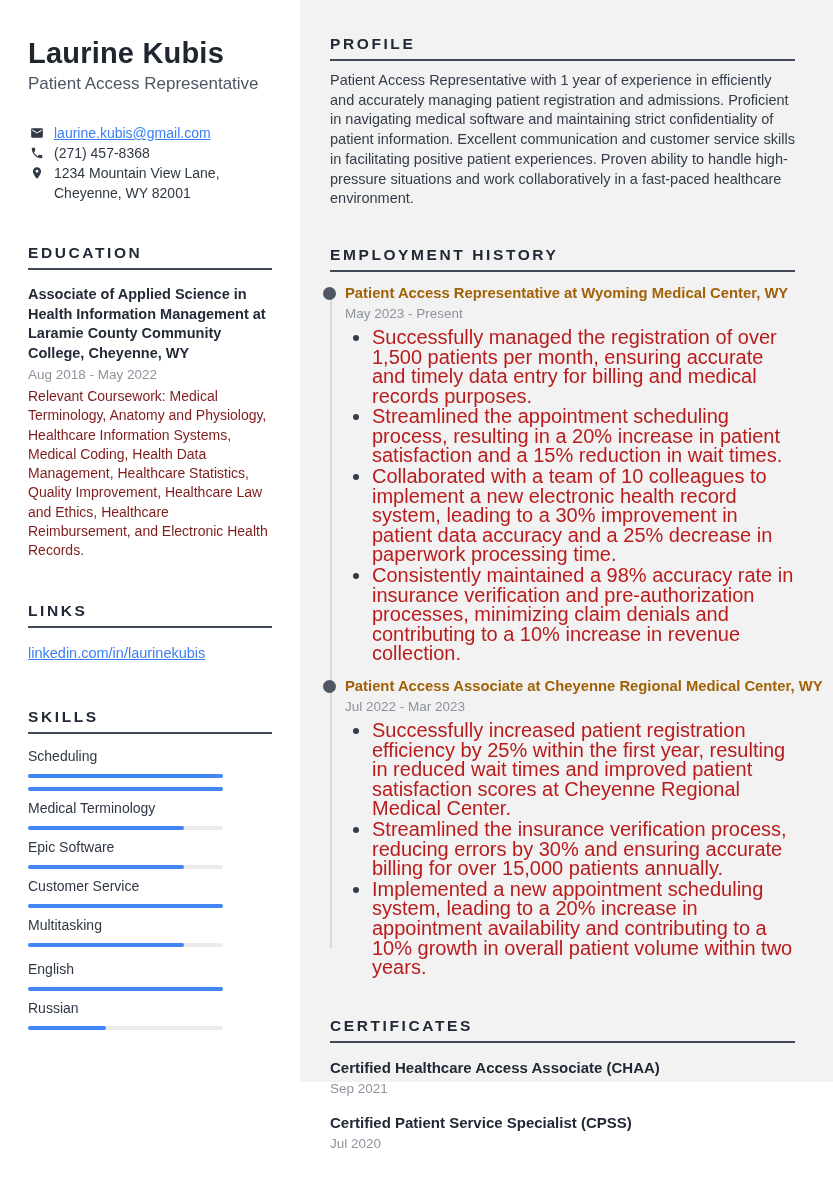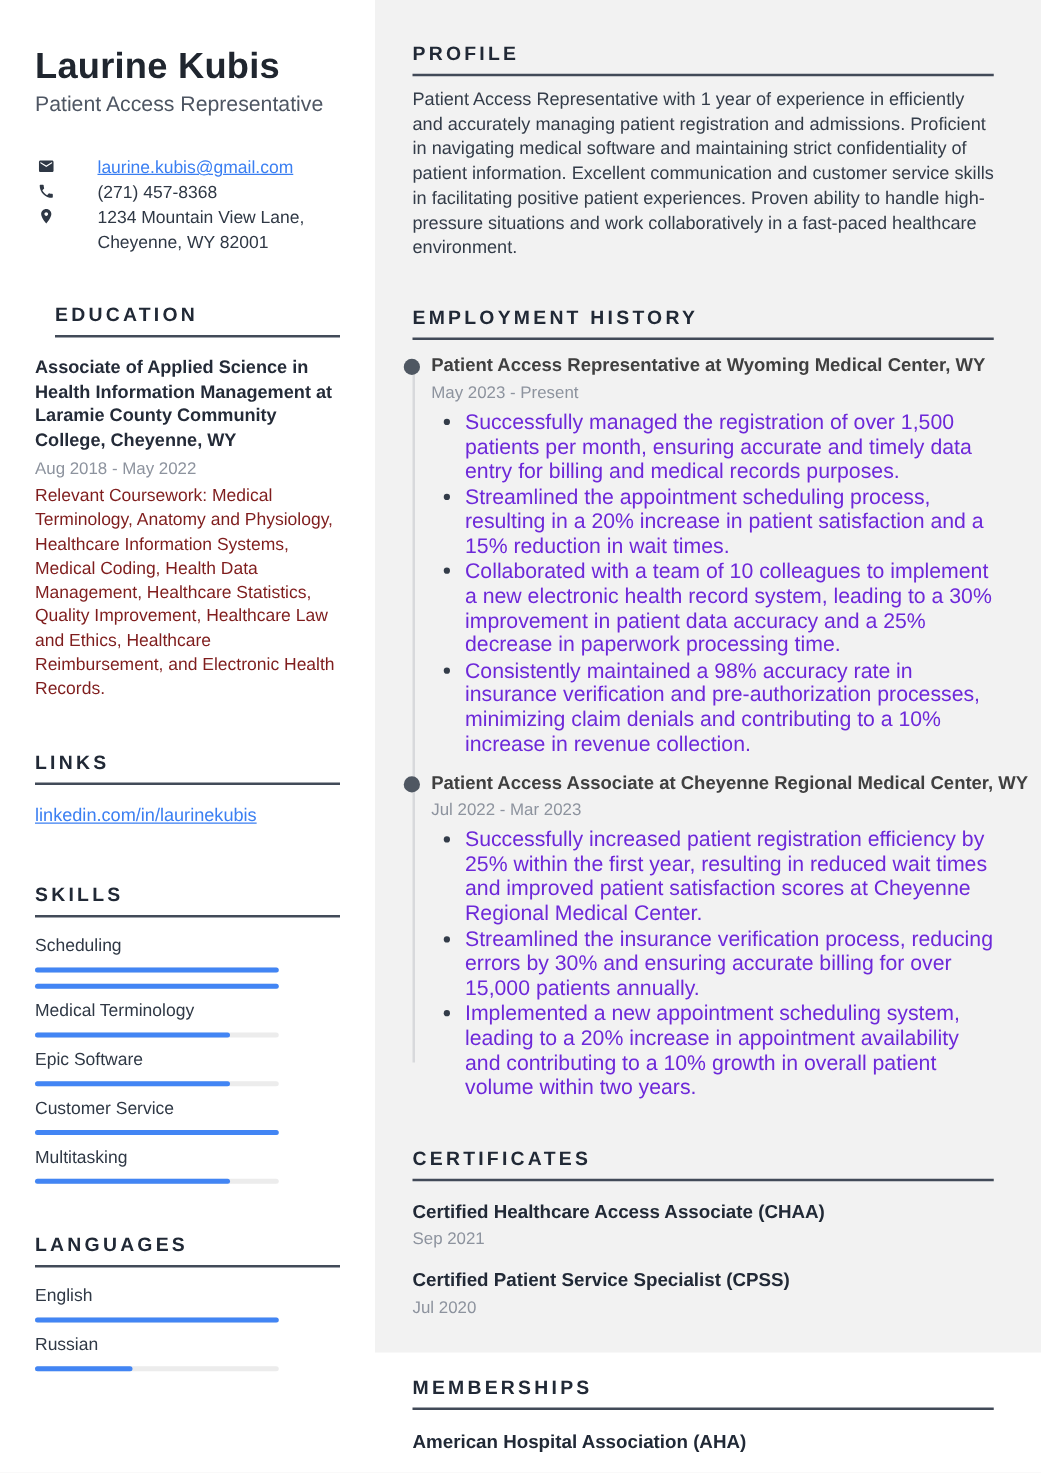--- a/index.html
+++ b/index.html
@@ -27,47 +27,47 @@
     font-size: 15.5px; font-weight: bold; letter-spacing: 2.6px;
     color: #212936; line-height: 16px;
     padding-bottom: 7px; border-bottom: 2px solid #424a58;
   }
   .muted { color: #8d939e; }
   a.link { color: #3b7ff2; text-decoration: underline; cursor: pointer; }
   
   .name { font-size: 29px; line-height: 35px; font-weight: bold; color: #20262f; letter-spacing: 0.2px; }
   .subtitle { font-size: 17px; line-height: 24px; color: #4e5663; margin-top: 1px; }
   .contact { list-style: none; margin-top: 27px; }
-  .contact li { display: flex; align-items: flex-start; font-size: 14px; line-height: 20px; color: #2f3845; gap: 24px; }
+  .contact li { display: flex; align-items: flex-start; font-size: 14px; line-height: 20px; color: #2f3845; }
   .contact .cicon { width: 14px; height: 14px; margin: 3px 10px 0 2px; flex: 0 0 14px; fill: #2f3845; }
   
-  .side-sec-education .sec-heading { margin-top: 42px; margin-left: 16px; }
+  .side-sec-education .sec-heading { margin-top: 42px; }
   .degree { margin-top: 15px; font-size: 14.5px; line-height: 19.5px; font-weight: bold; color: #242b38; }
   .edu-date { margin-top: 2px; font-size: 13.5px; line-height: 19px; }
   .coursework { margin-top: 3px; font-size: 14px; line-height: 19.3px; color: #7f1d1d; }
   .side-sec-links .sec-heading { margin-top: 42px; }
   .side-link { display: inline-block; margin-top: 16px; font-size: 14.5px; line-height: 19px; }
   .side-sec-skills .sec-heading { margin-top: 46px; }
   .side-sec-languages .sec-heading { margin-top: 42px; }
   .meter-list { margin-top: 14px; }
   .meter-item { margin-bottom: 9px; }
   .meter-item .mlabel { font-size: 14px; line-height: 17px; color: #2f3845; }
   .meter-track { margin-top: 9px; width: 195px; height: 4px; border-radius: 2px; background: #ececec; }
   .meter-fill { height: 4px; border-radius: 2px; background: #4285f4; }
   
   .profile-text { margin-top: 10px; font-size: 14.5px; line-height: 19.7px; color: #333c49; }
   .sec-employment .sec-heading { margin-top: 38px; }
   .jobs { position: relative; margin-top: 12px; padding-left: 15px; }
   .jobs .timeline-line { position: absolute; left: 0; top: 14px; bottom: 30px; width: 2px; background: #d8d9dc; }
   .job { position: relative; margin-bottom: 13px; }
   .job-dot { position: absolute; left: -22px; top: 3px; width: 13px; height: 13px; border-radius: 50%; background: #4f5762; }
-  .job-title { font-size: 14.8px; line-height: 19px; font-weight: bold; color: #404040; white-space: nowrap; }
+  .job-title { font-size: 14.8px; line-height: 19px; font-weight: bold; color: #a16207; white-space: nowrap; }
   .job-date { margin-top: 2px; font-size: 13.5px; line-height: 18px; }
   .job-bullets { margin-top: 5px; padding-left: 27px; list-style: disc; }
-  .job-bullets li { font-size: 17px; line-height: 19.6px; color: #6d28d9; margin-bottom: 1px; }
+  .job-bullets li { font-size: 20px; line-height: 19.6px; color: #b91c1c; margin-bottom: 1px; }
   .job-bullets li::marker { color: #333c49; }
   .sec-certificates .sec-heading { margin-top: 40px; }
   .cert-item { margin-top: 15px; }
   .cert-title { font-size: 15px; line-height: 20px; font-weight: bold; color: #212936; white-space: nowrap; }
   .cert-date { margin-top: 2px; font-size: 13.5px; line-height: 18px; }
   .sec-memberships .sec-heading { margin-top: 48px; }
   .membership-item { margin-top: 16px; font-size: 15px; line-height: 20px; font-weight: bold; color: #212936; white-space: nowrap; }
 </style>
 </head>
 <body>
@@ -147,21 +147,20 @@
       <div class="meter-item">
         <div class="mlabel">Multitasking</div>
         <div class="meter-track">
             <div class="meter-fill" style="width: 80%;"></div>
           </div>
       </div>
     </div>
   </section>
 
   <section class="side-sec-languages">
-    <h2 class="sec-heading">LANGUAGES</h2>
     <div class="meter-list">
       <div class="meter-item">
         <div class="mlabel">English</div>
         <div class="meter-track">
             <div class="meter-fill" style="width: 100%;"></div>
           </div>
       </div>
       <div class="meter-item">
         <div class="mlabel">Russian</div>
         <div class="meter-track">

